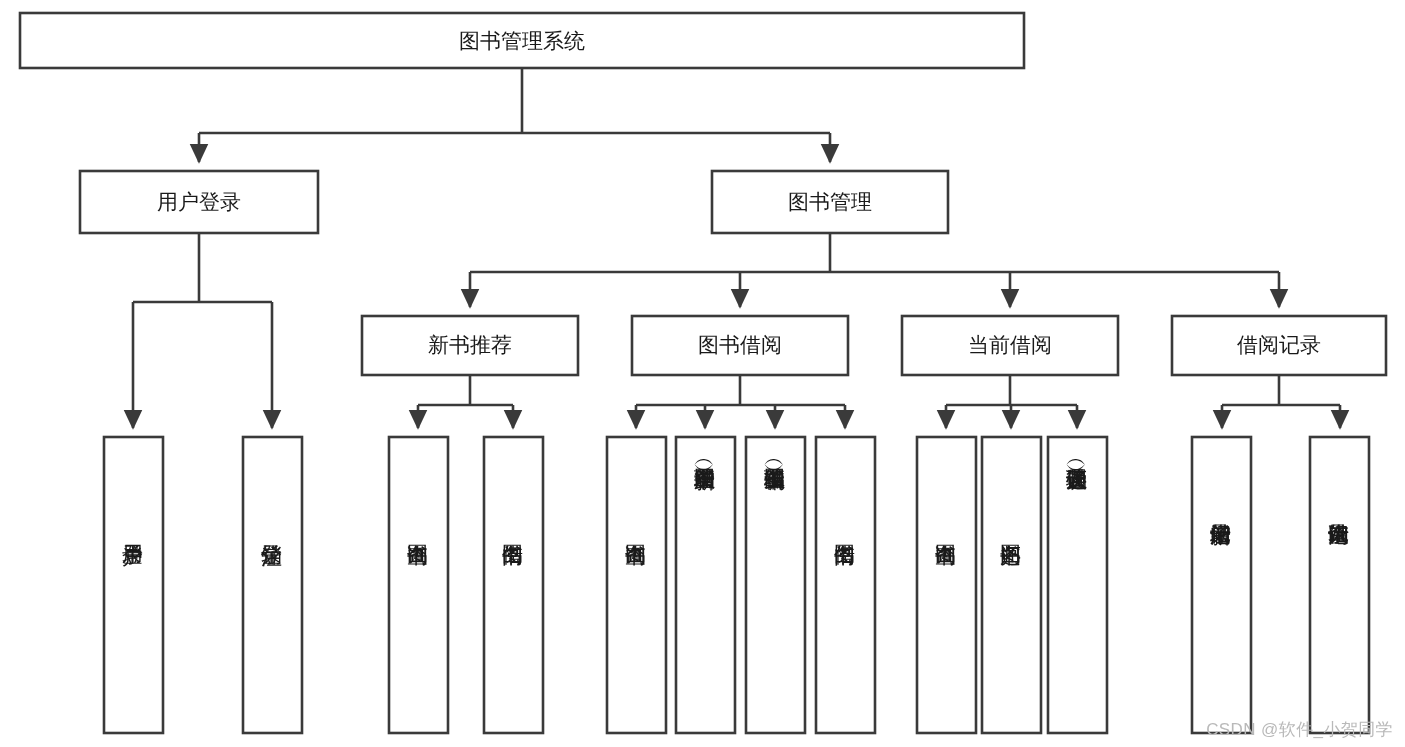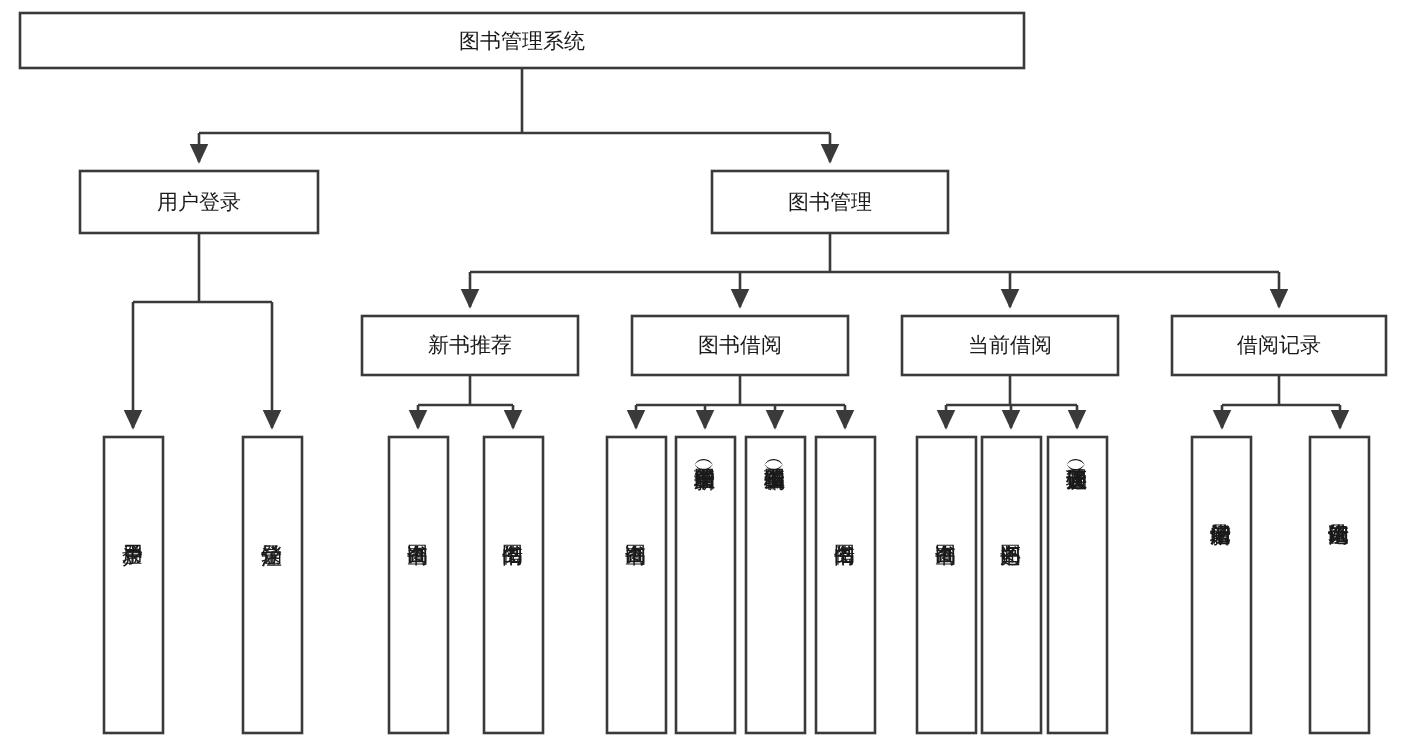--- a/index.html
+++ b/index.html
@@ -215,14 +215,15 @@
       <text class="node-label-vertical" x="1221" y="507" writing-mode="tb" glyph-orientation-vertical="0">新增借阅记录</text>
     </g>
 
     <g>
       <rect class="node-box" x="1310" y="437" width="59" height="296"></rect>
       <text class="node-label-vertical" x="1339" y="507" writing-mode="tb" glyph-orientation-vertical="0">查询借阅记录</text>
     </g>
 
   </svg>
 
+  <div class="watermark">CSDN @软件_小贺同学</div>
 
 </div>
 
 </body></html>

